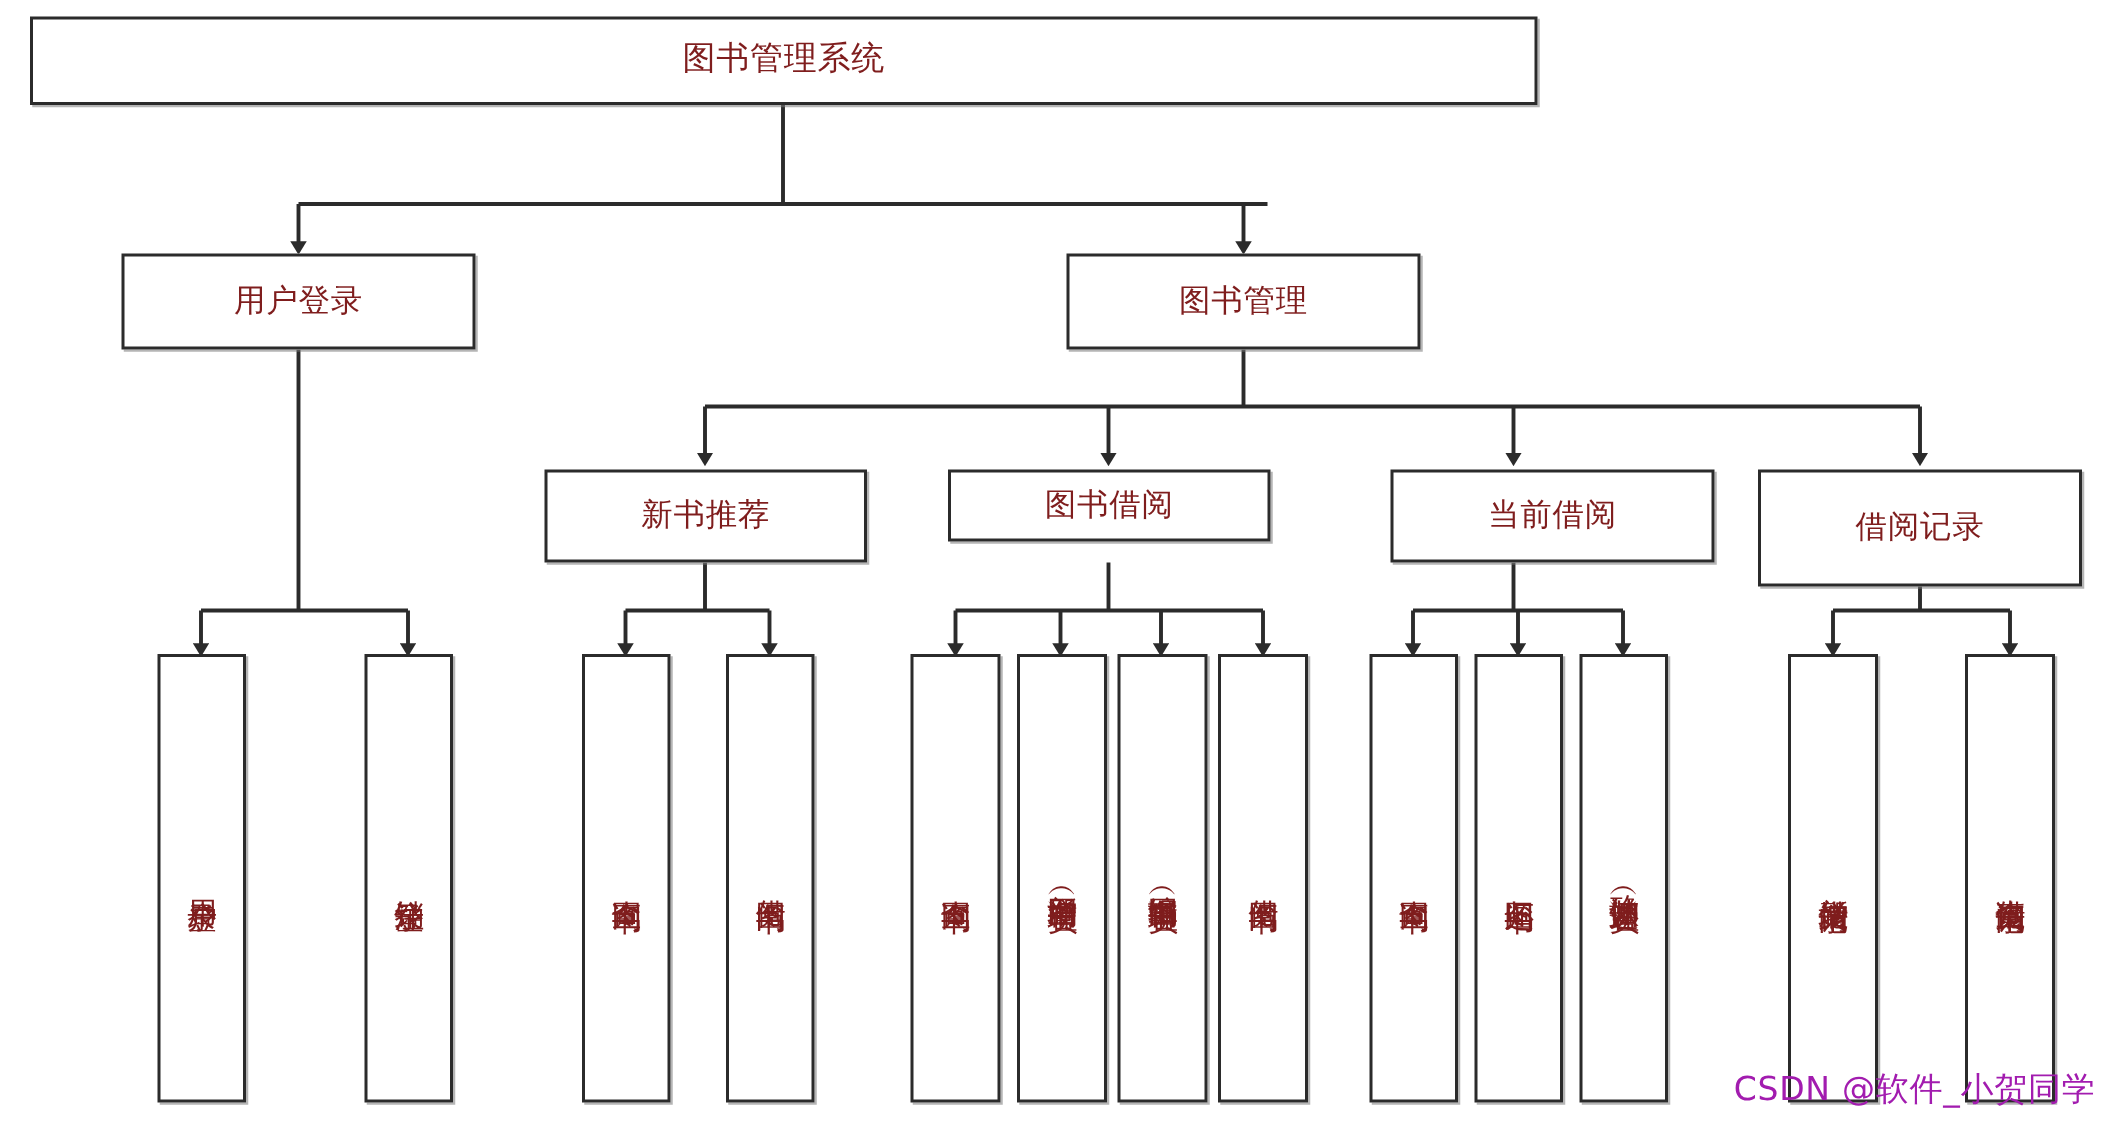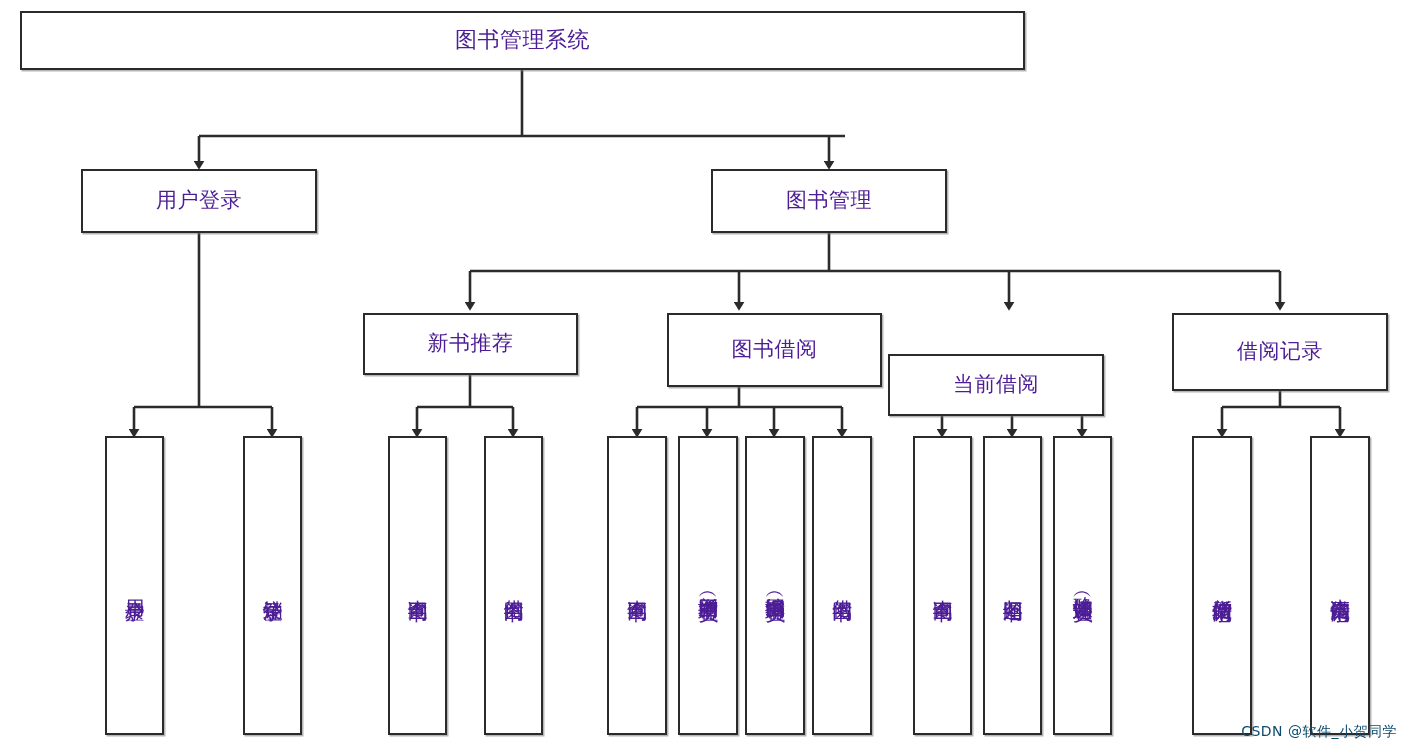--- a/index.html
+++ b/index.html
@@ -24,21 +24,21 @@
   }
   .node {
     position: absolute;
     box-sizing: border-box;
     background: #ffffff;
     border: 2px solid #2b2b2b;
     box-shadow: 1.5px 1.5px 0 0 rgba(120,120,120,0.55);
     display: flex;
     align-items: center;
     justify-content: center;
-    color: #4c1d95;
+    color: #7f1d1d;
     z-index: 2;
   }
   .node.horiz {
     font-size: 21px;
     letter-spacing: 0.5px;
     line-height: 1.1;
   }
   .node.vert {
     writing-mode: vertical-rl;
     text-orientation: upright;
@@ -56,22 +56,22 @@
     display: block;
     white-space: nowrap;
   }
   .node.root {
     font-size: 22px;
   }
   #watermark {
     position: absolute;
     right: 8px;
     bottom: 6px;
-    font-size: 14px;
-    color: #0c4a6e;
+    font-size: 22px;
+    color: #a21caf;
     letter-spacing: 0.5px;
     z-index: 5;
     white-space: nowrap;
     pointer-events: none;
   }
 </style>
 </head>
 <body>
 
 <div id="canvas">
@@ -133,24 +133,24 @@
   <div class="node horiz" style="left:81px; top:169px; width:236px; height:64px;">
     <span>用户登录</span>
   </div>
   <div class="node horiz" style="left:363px; top:313px; width:215px; height:62px;">
     <span>新书推荐</span>
   </div>
 
   <div class="node horiz" style="left:711px; top:169px; width:236px; height:64px;">
     <span>图书管理</span>
   </div>
-  <div class="node horiz" style="left:667px; top:313px; width:215px; height:74px;">
+  <div class="node horiz" style="left:632px; top:313px; width:215px; height:48px;">
     <span>图书借阅</span>
   </div>
-  <div class="node horiz" style="left:888px; top:313px; width:216px; height:62px;margin-top:41px;">
+  <div class="node horiz" style="left:927px; top:313px; width:216px; height:62px;">
     <span>当前借阅</span>
   </div>
   <div class="node horiz" style="left:1172px; top:313px; width:216px; height:78px;">
     <span>借阅记录</span>
   </div>
 
   <div class="node vert" style="left:105px; top:436px; width:59px; height:299px;">
     <span class="vlabel">用户登录</span>
   </div>
   <div class="node vert" style="left:243px; top:436px; width:59px; height:299px;">

